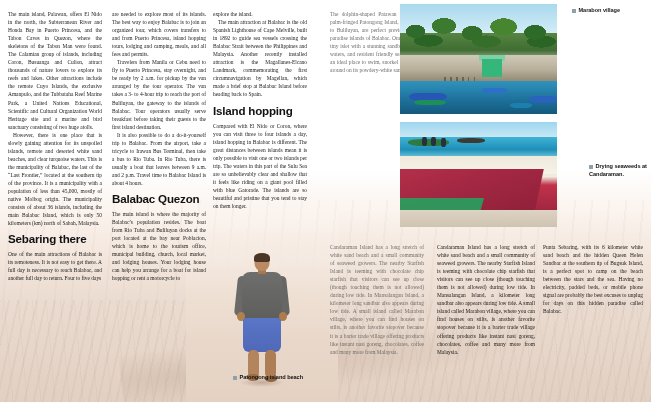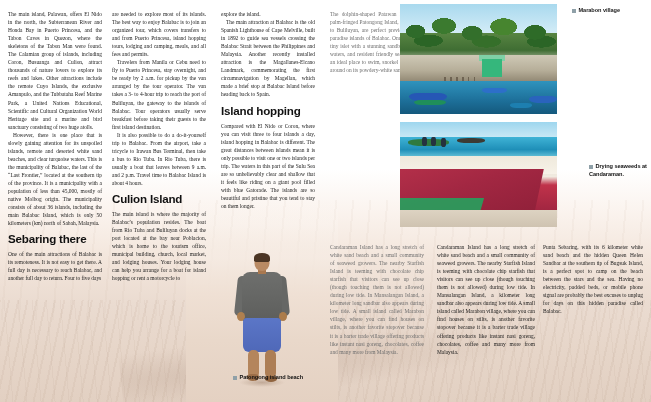--- a/index.html
+++ b/index.html
@@ -51,21 +51,21 @@
     font-family:"Liberation Sans", sans-serif;
     font-weight:bold;
     font-size:11.6px;
     line-height:13px;
     color:#111;
     margin:5px 0 5px 0;
     letter-spacing:-0.2px;
   }
   .c1{left:8px;  top:10px; width:94px;}
   .c2{left:112px;top:10px; width:94px;}
-  .c3{left:221px;top:10px; width:94px;}
+  .c3{left:213px;top:10px; width:94px;}
   .c4{left:330px;top:10px; width:94px;}
   .c4b{left:330px;top:243px;width:94px;}
   .c5{left:437px;top:243px;width:98px;}
   .c6{left:543px;top:243px;width:100px;}
 
   
   .fade{color:#6f6f6f;}
 
   
   .photo{position:absolute;overflow:hidden;}
@@ -198,21 +198,21 @@
     <p>The main island, Palawan, offers El Nido in the north, the Subterranean River and Honda Bay in Puerto Princesa, and the Tabon Caves in Quezon, where the skeletons of the Tabon Man were found. The Calamian group of islands, including Coron, Busuanga and Culion, attract thousands of nature lovers to explore its reefs and lakes. Other attractions include the remote Cuyo Islands, the exclusive Amanpulo, and the Tubbataha Reef Marine Park, a United Nations Educational, Scientific and Cultural Organization World Heritage site and a marine and bird sanctuary consisting of two huge atolls.</p>
     <p>However, there is one place that is slowly gaining attention for its unspoiled islands, remote and deserted white sand beaches, and clear turquoise waters. This is the municipality of Balabac, the last of the “Last Frontier,” located at the southern tip of the province. It is a municipality with a population of less than 45,000, mostly of native Molbog origin. The municipality consists of about 36 islands, including the main Balabac Island, which is only 50 kilometers (km) north of Sabah, Malaysia.</p>
     <div class="h2">Sebaring there</div>
     <p>One of the main attractions of Balabac is its remoteness. It is not easy to get there. A full day is necessary to reach Balabac, and another full day to return. Four to five days</p>
   </div>
 
   <div class="col c2">
     <p>are needed to explore most of its islands. The best way to enjoy Balabac is to join an organized tour, which covers transfers to and from Puerto Princesa, island hopping tours, lodging and camping, meals, and all fees and permits.</p>
     <p>Travelers from Manila or Cebu need to fly to Puerto Princesa, stay overnight, and be ready by 2 a.m. for pickup by the van arranged by the tour operator. The van takes a 3- to 4-hour trip to reach the port of Buliluyan, the gateway to the islands of Balabac. Tour operators usually serve breakfast before taking their guests to the first island destination.</p>
     <p>It is also possible to do a do-it-yourself trip to Balabac. From the airport, take a tricycle to Irawan Bus Terminal, then take a bus to Rio Tuba. In Rio Tuba, there is usually a boat that leaves between 9 a.m. and 2 p.m. Travel time to Balabac Island is about 4 hours.</p>
-    <div class="h2">Culion Island</div>
+    <div class="h2">Balabac Quezon</div>
     <p>The main island is where the majority of Balabac’s population resides. The boat from Rio Tuba and Buliluyan docks at the port located at the bay near Poblacion, which is home to the tourism office, municipal building, church, local market, and lodging houses. Your lodging house can help you arrange for a boat for island hopping or rent a motorcycle to</p>
   </div>
 
   <div class="col c3">
     <p>explore the island.</p>
     <p>The main attraction at Balabac is the old Spanish Lighthouse of Cape Melville, built in 1892 to guide sea vessels crossing the Balabac Strait between the Philippines and Malaysia. Another recently installed attraction is the Magallanes-Elcano Landmark, commemorating the first circumnavigation by Magellan, which made a brief stop at Balabac Island before heading back to Spain.</p>
     <div class="h2">Island hopping</div>
     <p>Compared with El Nido or Coron, where you can visit three to four islands a day, island hopping in Balabac is different. The great distances between islands mean it is only possible to visit one or two islands per trip. The waters in this part of the Sulu Sea are so unbelievably clear and shallow that it feels like riding on a giant pool filled with blue Gatorade. The islands are so beautiful and pristine that you tend to stay on them longer.</p>
   </div>
 

